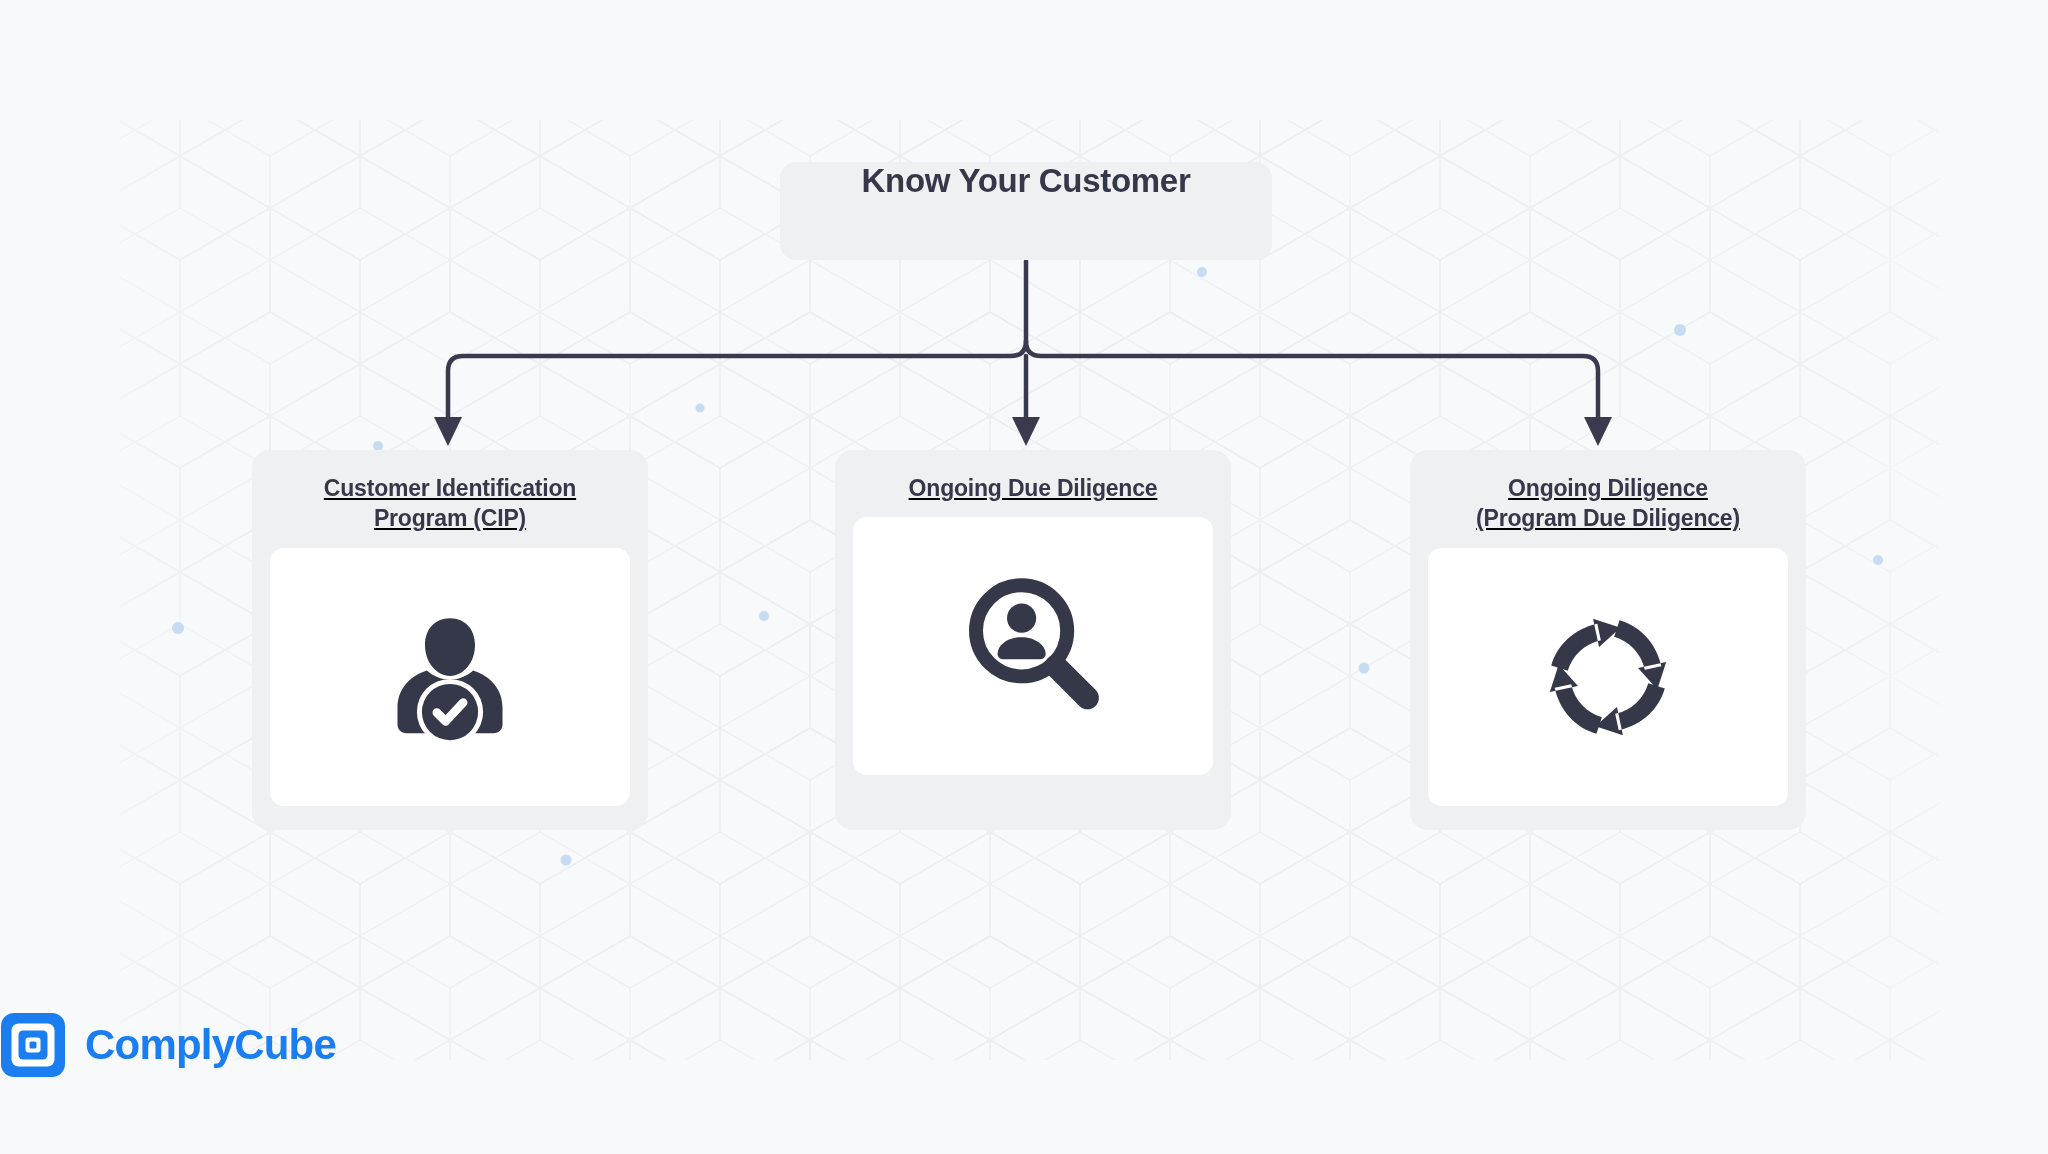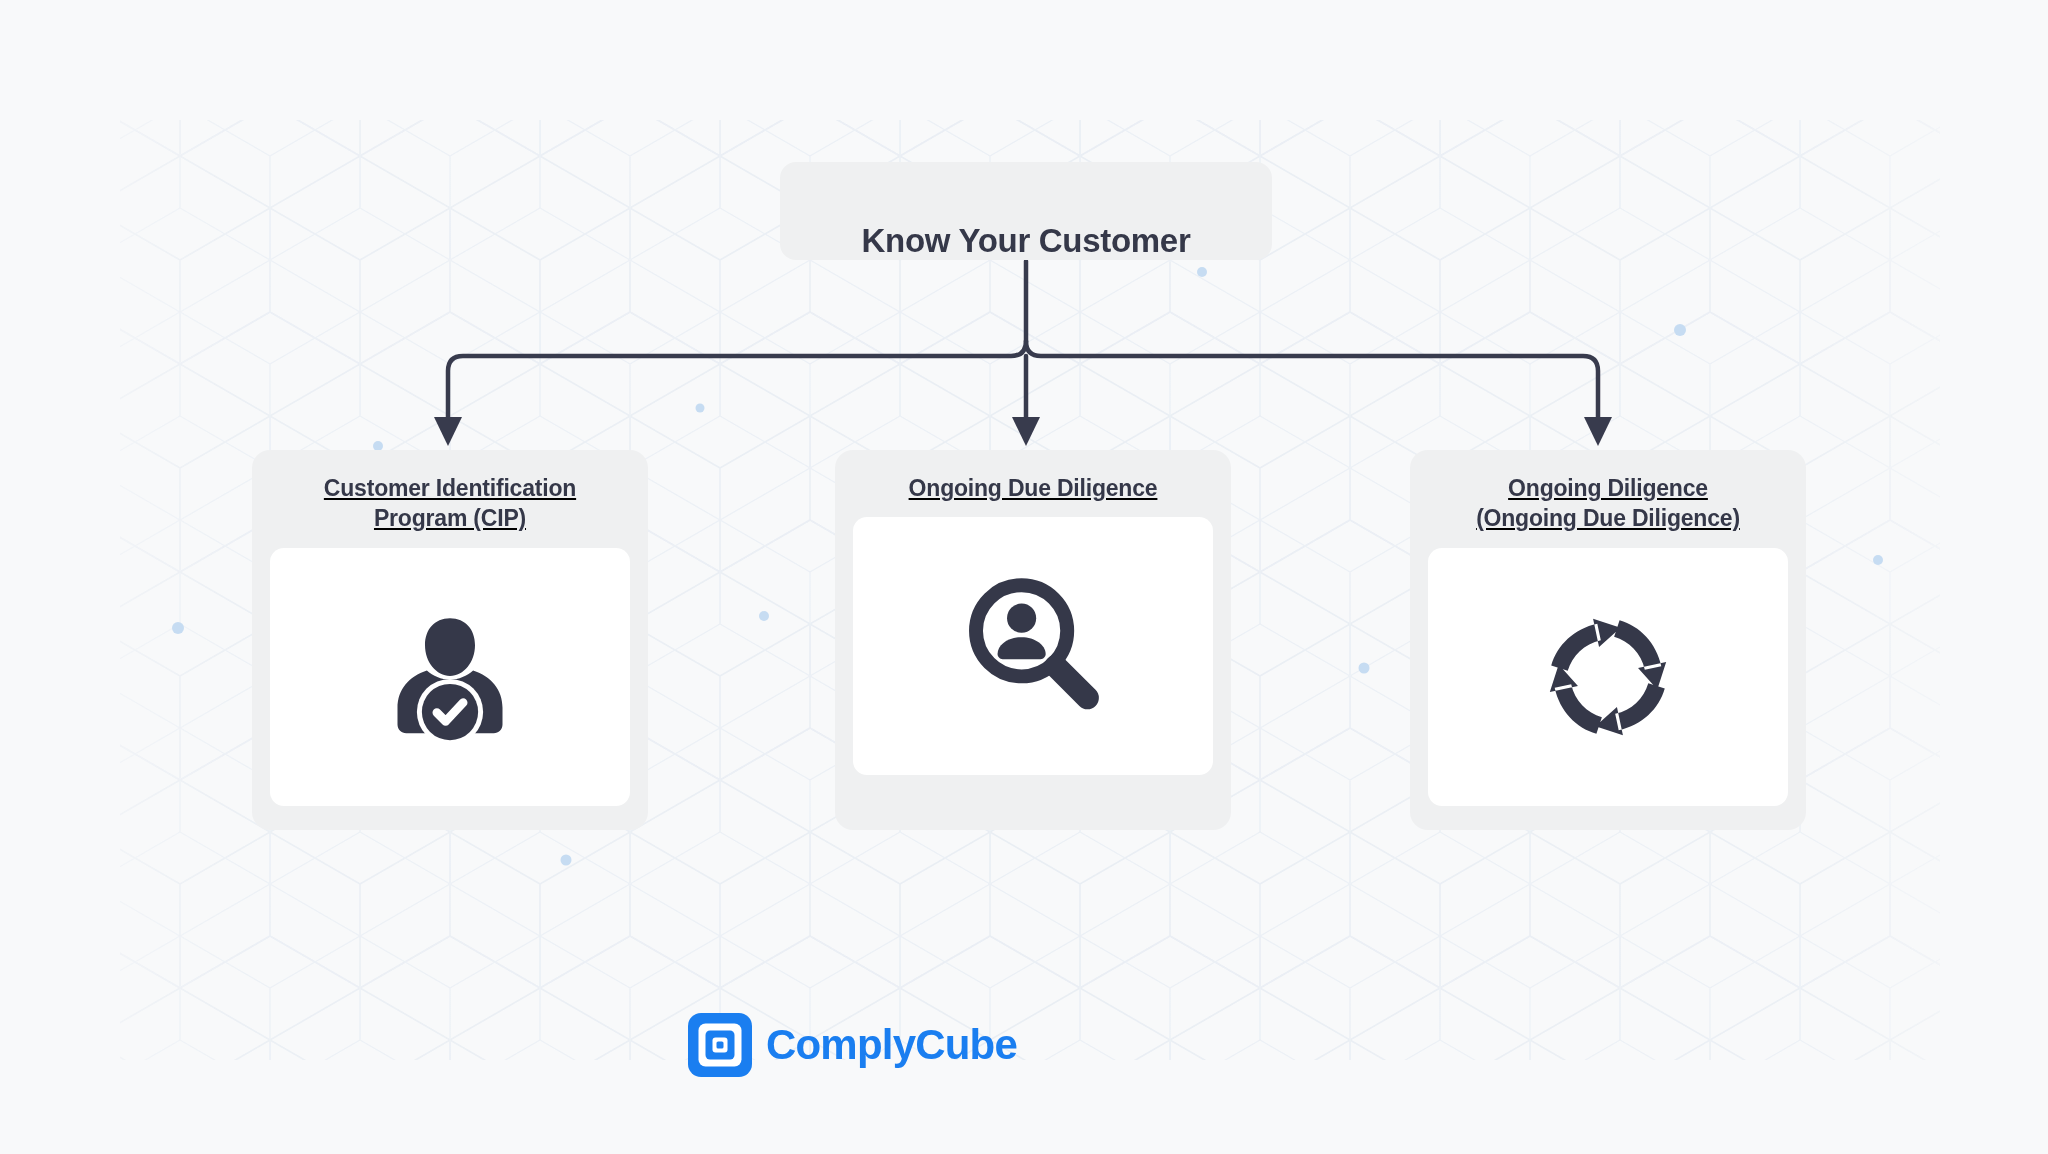--- a/index.html
+++ b/index.html
@@ -35,21 +35,21 @@
   
   .root-node {
     position: absolute;
     left: 780px;
     top: 162px;
     width: 492px;
     height: 98px;
     background: #eff0f1;
     border-radius: 16px;
     display: flex;
-    align-items: flex-end;
+    align-items: flex-start;
     justify-content: center;
     box-sizing: border-box;
   }
   .root-title {
     font-size: 33px;
     font-weight: bold;
     color: #353849;
     letter-spacing: -0.3px;
     white-space: nowrap;
   }
@@ -106,22 +106,22 @@
   .icon-panel svg { display: block; }
 
   
   .footer-logo {
     position: absolute;
     left: 0;
     top: 1012px;
     width: 1704px;
     display: flex;
     align-items: center;
-    justify-content: center;
-    gap: 13px;
+    justify-content: flex-start;
+    gap: 19px;
   }
   .logo-mark { display: block; }
   .logo-word {
     font-size: 42px;
     font-weight: bold;
     color: #1a7ef0;
     letter-spacing: -0.8px;
     line-height: 1;
   }
 </style>
@@ -236,21 +236,21 @@
         </g>
 
         <line x1="78" y1="76" x2="103" y2="101" stroke="#353849" stroke-width="18" stroke-linecap="round"></line>
       </svg>
     </div>
   </div>
 
   <div class="card card-3">
     <div class="card-title">
       <div>Ongoing Diligence</div>
-      <div>(Ongoing Due Diligence)</div>
+      <div>(Program Due Diligence)</div>
     </div>
     <div class="icon-panel">
       <svg width="150" height="150" viewBox="0 0 120 120">
         <g fill="#353849">
 
           <path d="M60.5 16.5 L60.5 30 C47 30 35.5 37.5 29.5 48.5 L17.5 41.5
                    C25.5 26.5 41.5 16.5 60.5 16.5 Z
                    M58 12 L58 35 L78 23.5 Z" transform="rotate(-12 60 60)"></path>
 
           <path d="M60.5 16.5 L60.5 30 C47 30 35.5 37.5 29.5 48.5 L17.5 41.5

